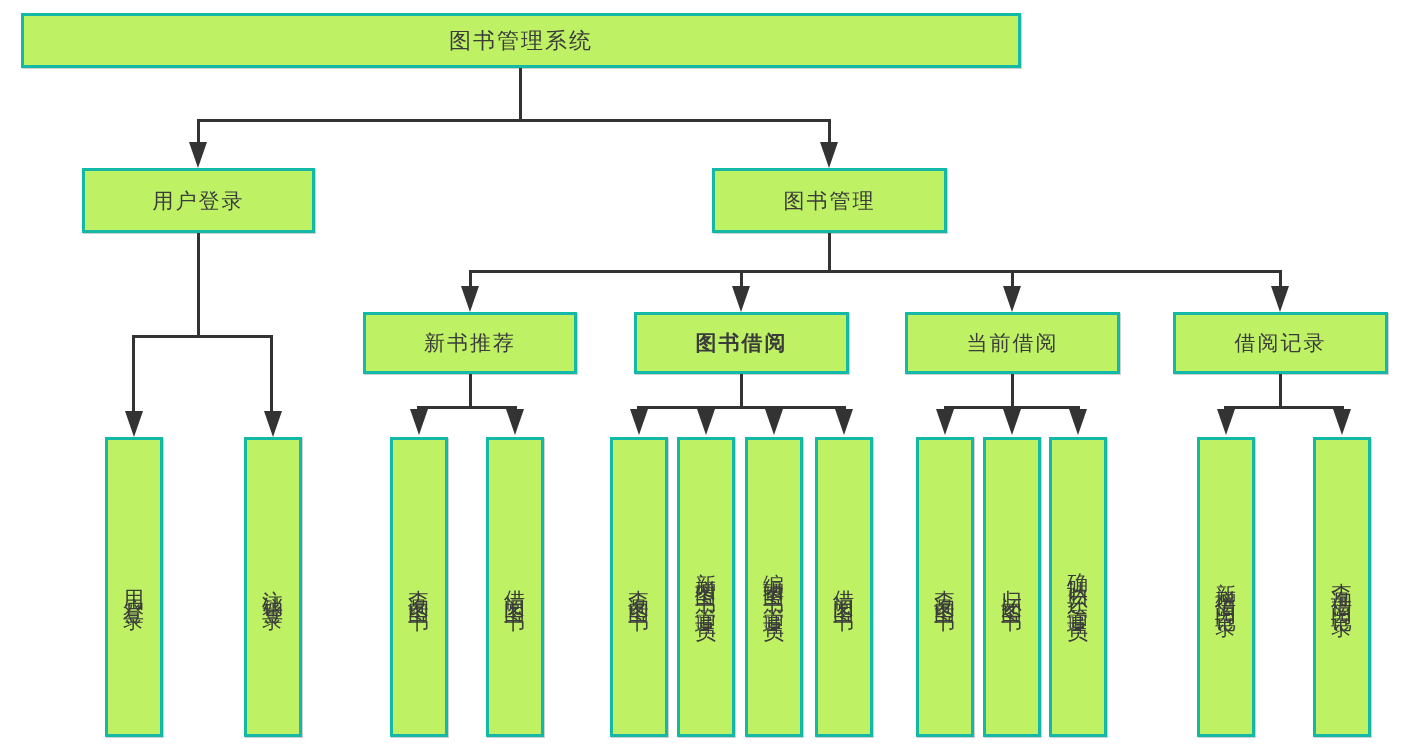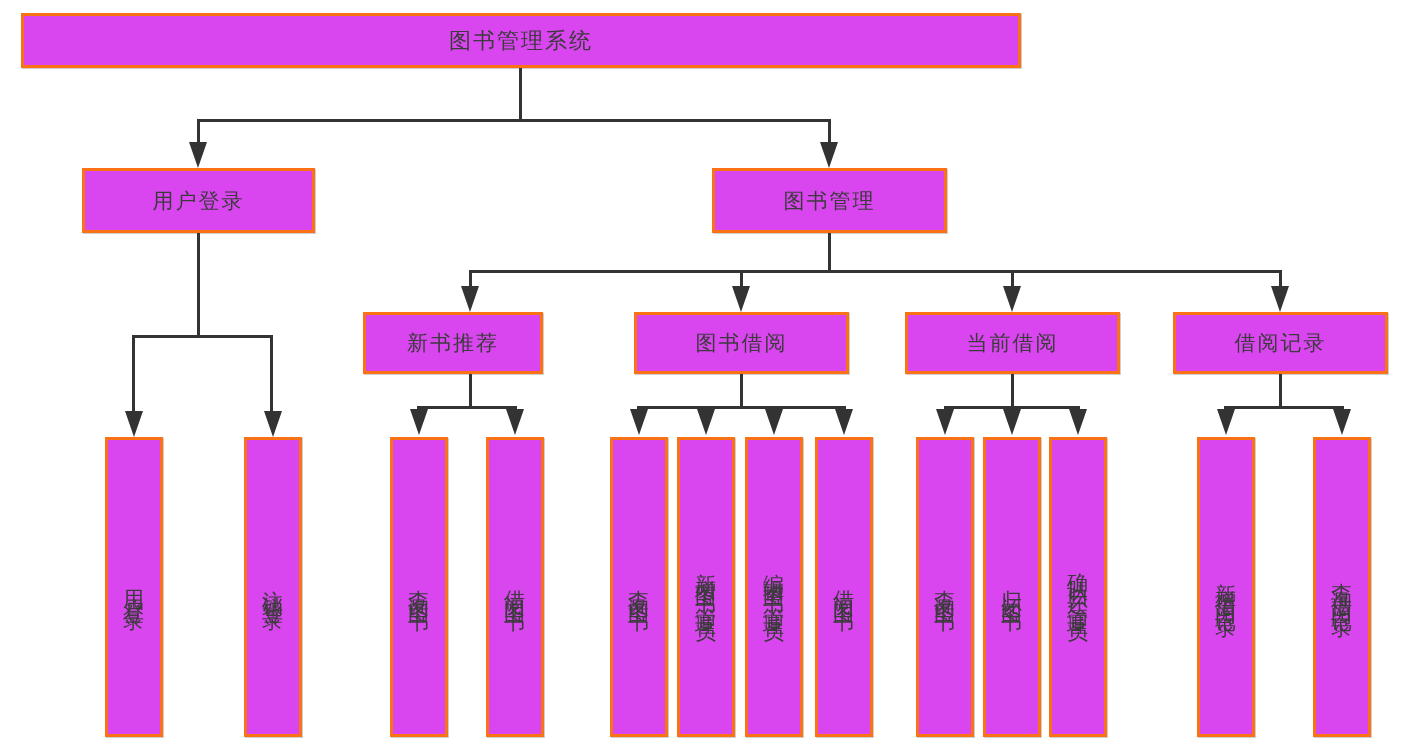--- a/index.html
+++ b/index.html
@@ -1,21 +1,21 @@
 <!DOCTYPE html>
 <html><head>
 <meta charset="utf-8">
 <style>
   html,body { margin:0; padding:0; background:#ffffff; }
   #canvas {
     position:relative; width:1405px; height:747px; background:#ffffff;
     font-family:"Liberation Sans","DejaVu Sans",sans-serif; overflow:hidden;
   }
   .box {
-    position:absolute; background:#d946ef; border:3px solid #f97316;
+    position:absolute; background:#bef264; border:3px solid #14b8a6;
     display:flex; align-items:center; justify-content:center;
     box-sizing:border-box; box-shadow:1px 1px 0 rgba(120,120,120,0.35);
   }
   .box span { color:#3b3b3b; font-size:21px; letter-spacing:2px; white-space:nowrap; }
   .root-box span { font-size:22px; }
   .leaf { top:437px; width:58px; height:300px; }
   .leaf span {
     writing-mode:vertical-rl; text-orientation:mixed;
     letter-spacing:7px; line-height:1; font-size:21px;
   }
@@ -65,24 +65,24 @@
   <div class="hline" style="left:469px; top:270px; width:813px;"></div>
   <div class="vline" style="left:469px; top:270px; height:22px;"></div>
   <div class="arrow" style="left:461px; top:286px;"></div>
   <div class="vline" style="left:740px; top:270px; height:22px;"></div>
   <div class="arrow" style="left:732px; top:286px;"></div>
   <div class="vline" style="left:1011px; top:270px; height:22px;"></div>
   <div class="arrow" style="left:1003px; top:286px;"></div>
   <div class="vline" style="left:1279px; top:270px; height:22px;"></div>
   <div class="arrow" style="left:1271px; top:286px;"></div>
 
-  <div class="box" style="left:363px; top:312px; width:180px; height:62px;">
+  <div class="box" style="left:363px; top:312px; width:214px; height:62px;">
     <span>新书推荐</span>
   </div>
-  <div class="box" style="left:634px; top:312px; width:215px; height:62px;">
+  <div class="box" style="left:634px; top:312px; width:215px; height:62px;font-weight:bold;">
     <span>图书借阅</span>
   </div>
   <div class="box" style="left:1173px; top:312px; width:215px; height:62px;">
     <span>借阅记录</span>
   </div>
   <div class="box" style="left:905px; top:312px; width:215px; height:62px;">
     <span>当前借阅</span>
   </div>
 
   <div class="vline" style="left:469px; top:374px; height:34px;"></div>

